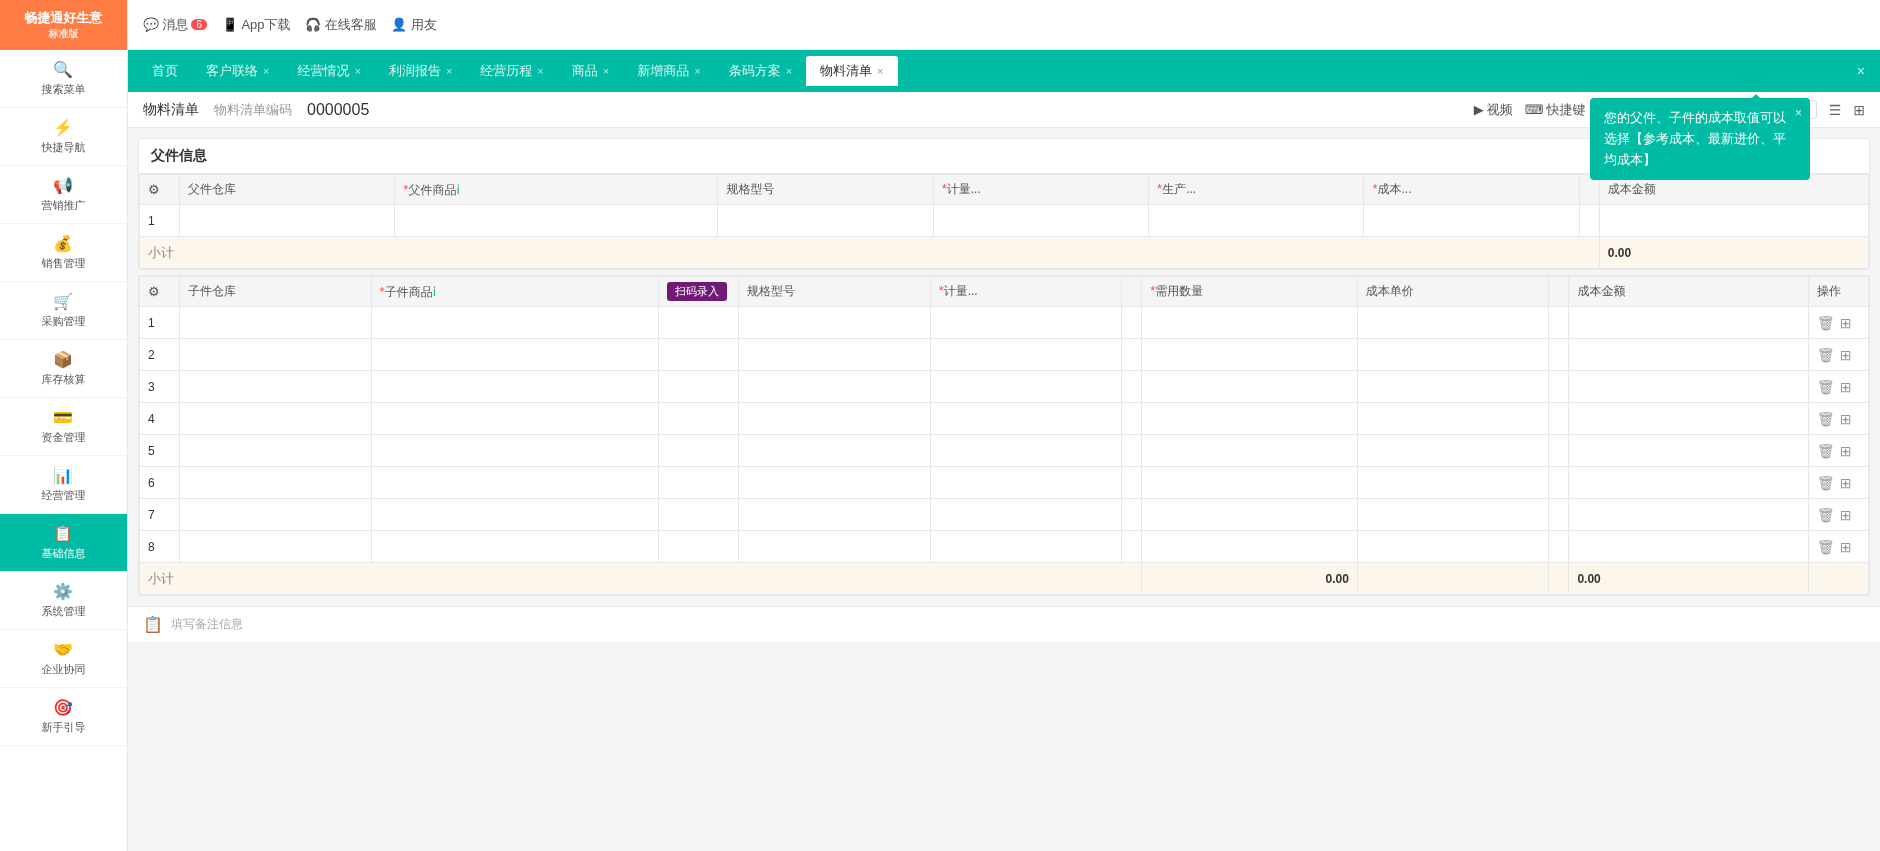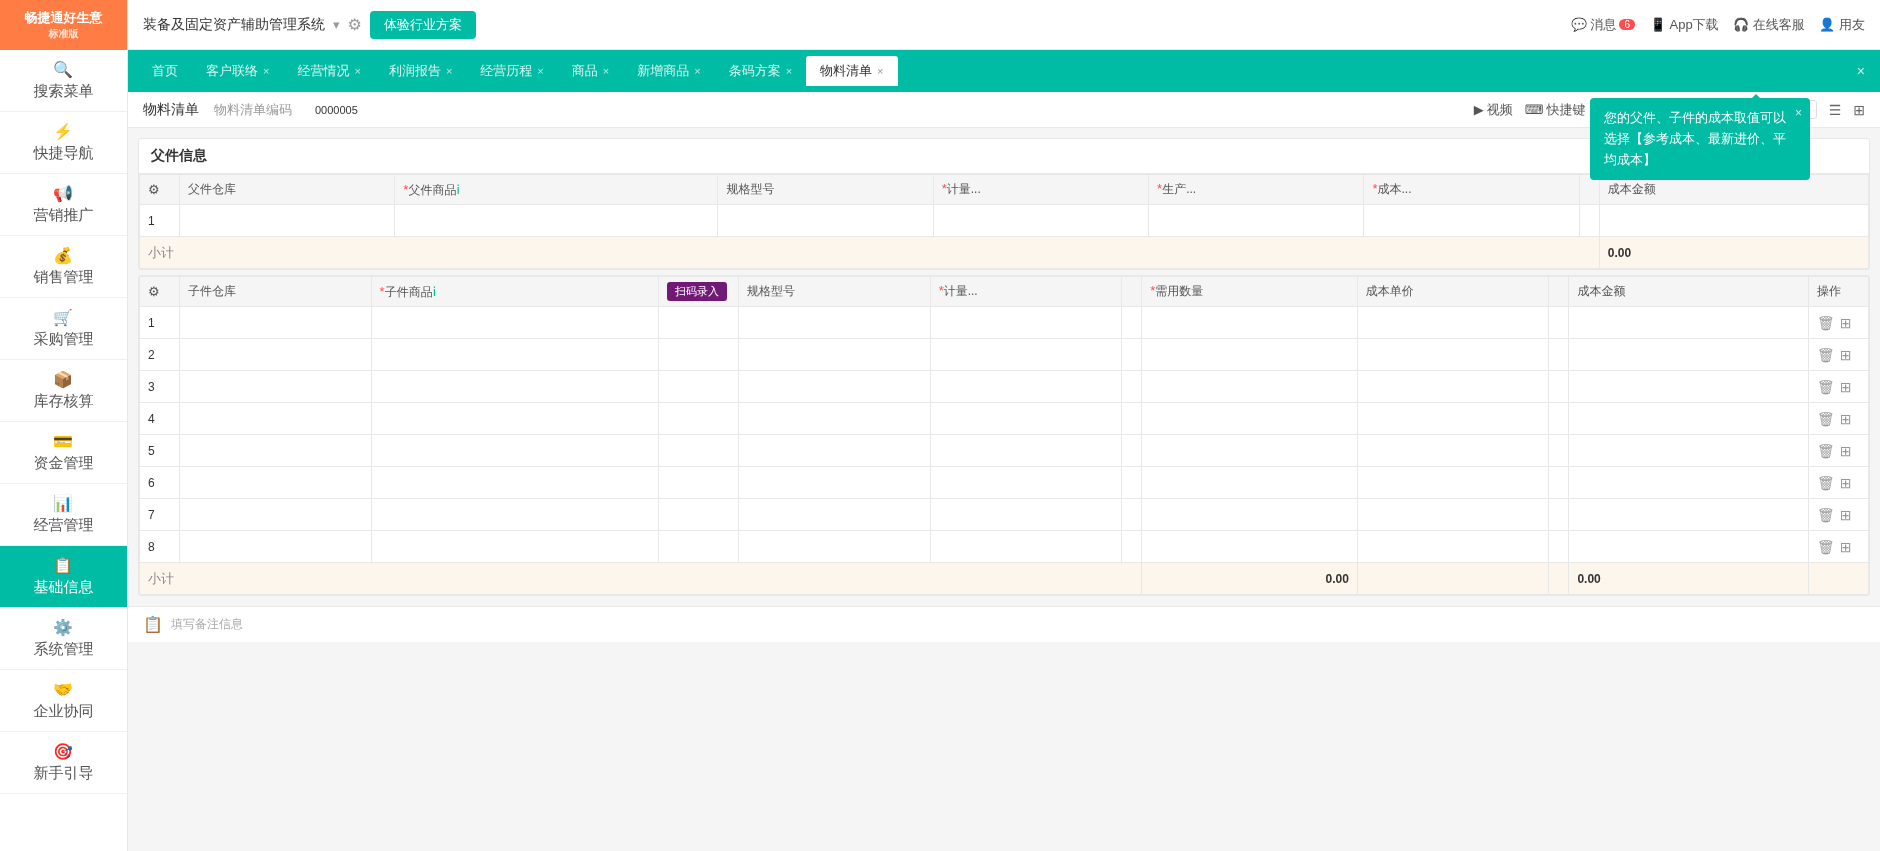--- a/index.html
+++ b/index.html
@@ -34,21 +34,21 @@
       flex-direction: column;
       align-items: center;
       padding: 10px 5px;
       cursor: pointer;
       color: #555;
       border-bottom: 1px solid #f0f0f0;
       transition: background 0.2s;
     }
     .sidebar-item.active { color: #fff; background: #00bca4; }
     .sidebar-item .icon { font-size: 16px; margin-bottom: 3px; }
-    .sidebar-item .label { font-size: 15px; }
+    .sidebar-item .label { font-size: 11px; }
 
     
     .main {
       flex: 1;
       display: flex;
       flex-direction: column;
       height: 100%;
       overflow: hidden;
     }
 
@@ -137,21 +137,21 @@
       padding: 8px 15px;
       display: flex;
       align-items: center;
       justify-content: space-between;
       border-bottom: 1px solid #e8e8e8;
       flex-shrink: 0;
     }
     .breadcrumb-left { display: flex; align-items: center; gap: 15px; }
     .breadcrumb-title { font-size: 14px; color: #333; }
     .breadcrumb-code-label { color: #999; font-size: 13px; }
-    .breadcrumb-code-value { color: #333; font-size: 11px; margin-left: 8px; }
+    .breadcrumb-code-value { color: #333; font-size: 16px; }
     .breadcrumb-right { display: flex; align-items: center; gap: 12px; color: #555; font-size: 13px; }
     .breadcrumb-right .action-btn { display: flex; align-items: center; gap: 3px; cursor: pointer; color: #555; }
 
     
     .section {
       background: #fff;
       margin: 10px;
       border: 1px solid #e8e8e8;
       border-radius: 3px;
     }
@@ -309,26 +309,20 @@
   </div>
   <div class="sidebar-item">
     <span class="icon">🎯</span>
     <span class="label">新手引导</span>
   </div>
 </div>
 
 <div class="main">
 
   <div class="topbar">
-    <div class="topbar-left">
-      <span class="topbar-title">装备及固定资产辅助管理系统</span>
-      <span class="topbar-dropdown">▾</span>
-      <span class="topbar-gear">⚙</span>
-      <button class="topbar-trial-btn">体验行业方案</button>
-    </div>
     <div class="topbar-right">
       <div class="icon-btn">
         <span>💬</span>
         <span>消息</span>
         <span class="badge">6</span>
       </div>
       <div class="icon-btn">
         <span>📱</span>
         <span>App下载</span>
       </div>

